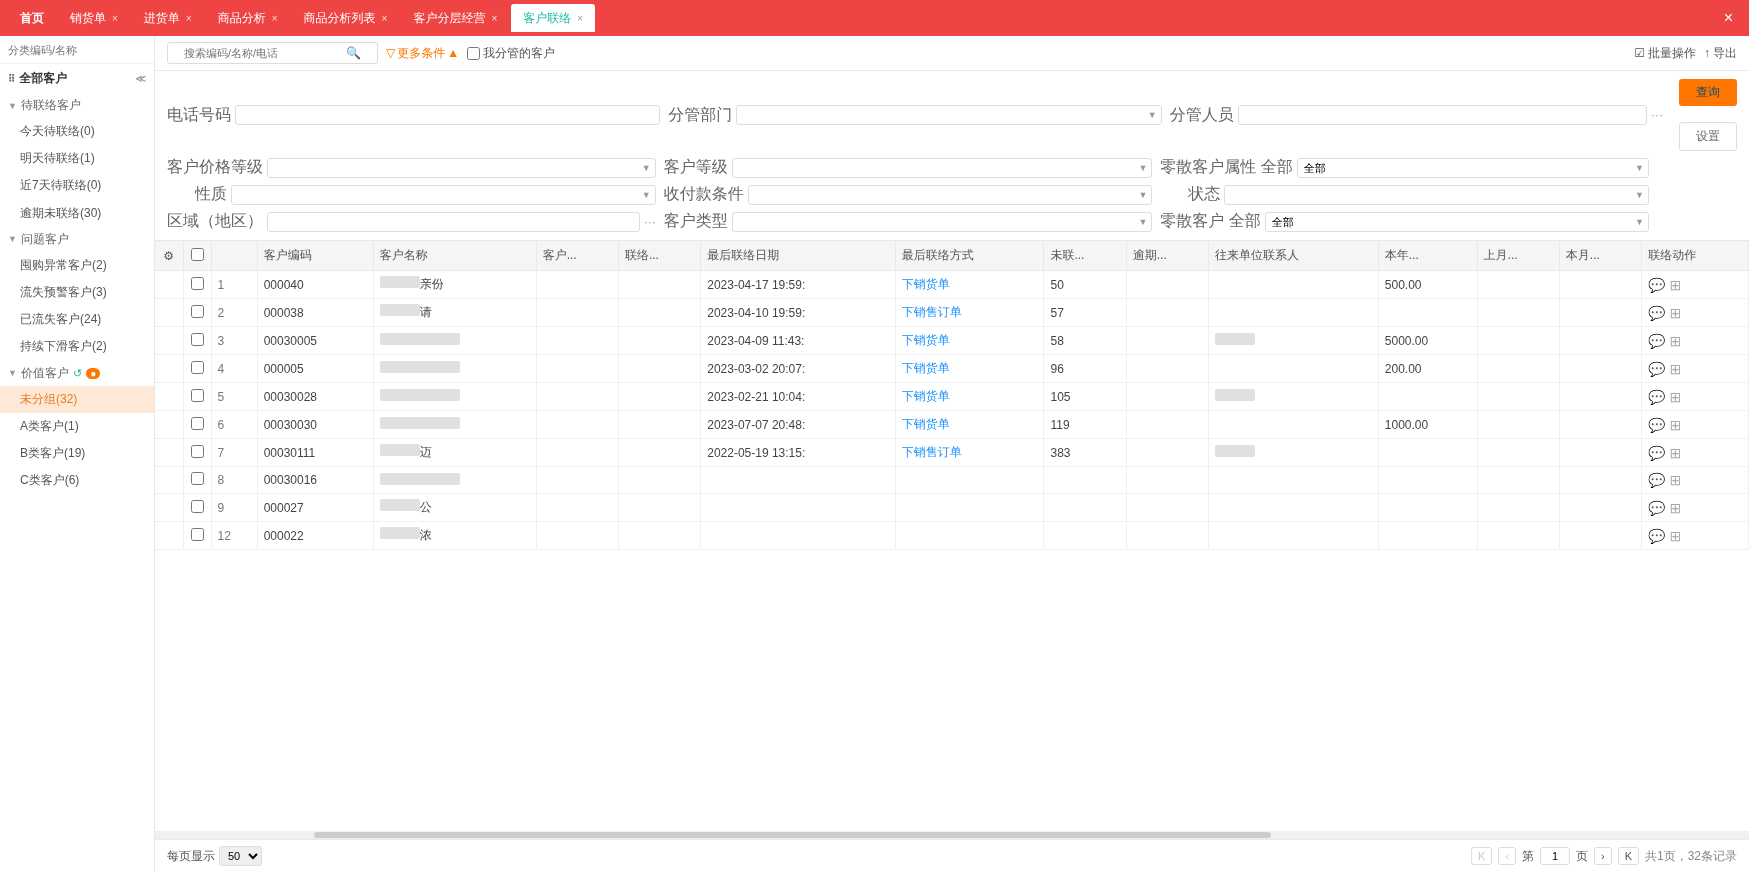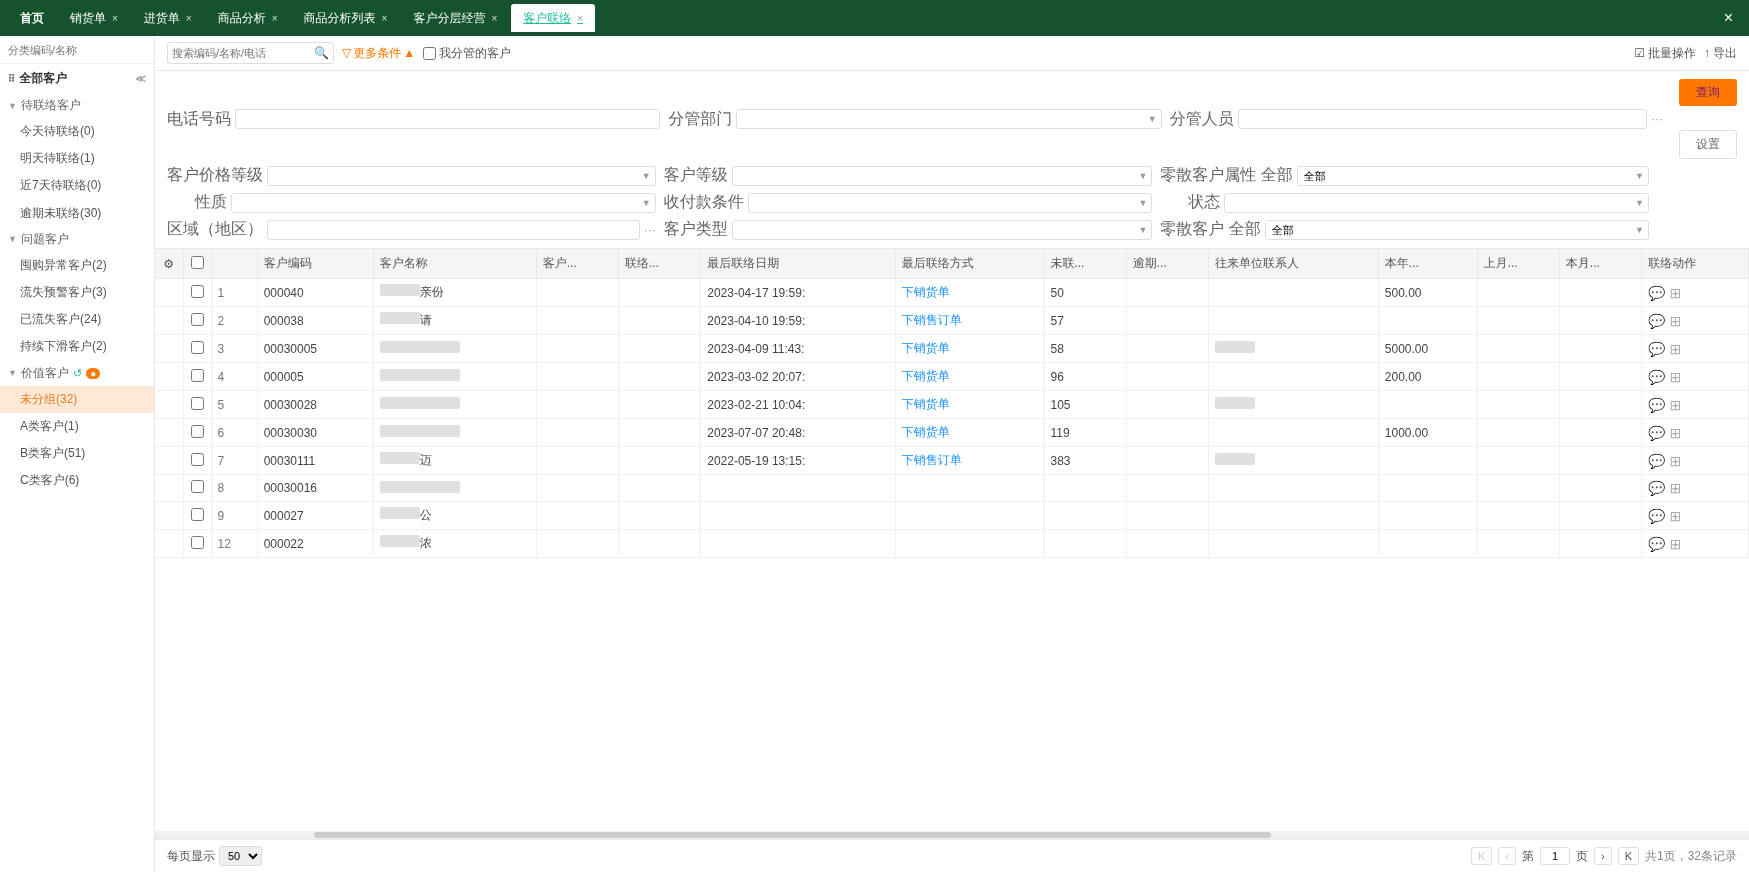--- a/index.html
+++ b/index.html
@@ -2,39 +2,39 @@
 <html><head>
   <meta charset="utf-8">
   <style>
     * { box-sizing: border-box; margin: 0; padding: 0; font-family: 'Microsoft YaHei', Arial, sans-serif; font-size: 12px; }
     body { background: #f5f5f5; overflow: hidden; }
 
     
     .top-nav {
       display: flex;
       align-items: center;
-      background: #14532d;
+      background: #ef4444;
       height: 36px;
       padding: 0 8px;
       gap: 2px;
     }
     .nav-tab {
       display: flex;
       align-items: center;
       padding: 0 12px;
       height: 28px;
       color: #fff;
       cursor: pointer;
       border-radius: 3px 3px 0 0;
       font-size: 12px;
       gap: 4px;
       white-space: nowrap;
     }
     .nav-tab.home { font-weight: bold; }
-    .nav-tab.active { background: #fff; color: #1abc9c; text-decoration: underline; }
+    .nav-tab.active { background: #fff; color: #1abc9c; }
     .nav-tab .close-x {
       font-size: 10px;
       color: rgba(255,255,255,0.8);
       cursor: pointer;
       margin-left: 2px;
     }
     .nav-tab.active .close-x { color: #999; }
     .nav-spacer { flex: 1; }
     .nav-close-btn {
       color: #fff;
@@ -126,22 +126,22 @@
       align-items: center;
       gap: 8px;
       border-bottom: 1px solid #e8e8e8;
       flex-shrink: 0;
     }
     .filter-search-box {
       display: flex;
       align-items: center;
       border: 1px solid #ddd;
       border-radius: 3px;
-      padding: 3px 4px;
-      gap: 0;
+      padding: 3px 16px;
+      gap: 20px;
       min-width: 160px;
     }
     .filter-search-box input {
       border: none; outline: none; font-size: 11px; color: #999; background: transparent; min-width: 100px;
     }
     .filter-search-box .search-icon { color: #1abc9c; cursor: pointer; }
     .more-conditions {
       display: flex; align-items: center; color: #ff7700; font-size: 11px; cursor: pointer; gap: 2px;
     }
     .filter-checkbox {
@@ -210,28 +210,28 @@
     .select-arrow {
       position: absolute;
       right: 5px;
       color: #999;
       font-size: 9px;
       pointer-events: none;
     }
     .filter-dots { color: #999; font-size: 12px; cursor: pointer; }
     .query-btn {
       background: #ff7700;
-      color: #701a75;
+      color: #0c4a6e;
       border: none;
       border-radius: 3px;
       padding: 5px 16px;
       font-size: 12px;
       cursor: pointer;
       display: block;
-      margin-bottom: 20px;
+      margin-bottom: 12px;
     }
     .reset-btn {
       background: #fff;
       color: #666;
       border: 1px solid #ddd;
       border-radius: 3px;
       padding: 5px 16px;
       font-size: 12px;
       cursor: pointer;
       display: block;
@@ -457,21 +457,21 @@
       <span class="refresh-icon">↺</span>
       <span class="orange-badge">●</span>
     </div>
     <div class="sidebar-item active">
       <span>未分组(32)</span>
     </div>
     <div class="sidebar-item">
       <span>A类客户(1)</span>
     </div>
     <div class="sidebar-item">
-      <span>B类客户(51)</span>
+      <span>B类客户(19)</span>
     </div>
     <div class="sidebar-item">
       <span>C类客户(6)</span>
     </div>
   </div>
 
   <div class="content-area">
 
     <div class="filter-bar">
       <div class="filter-search-box">

